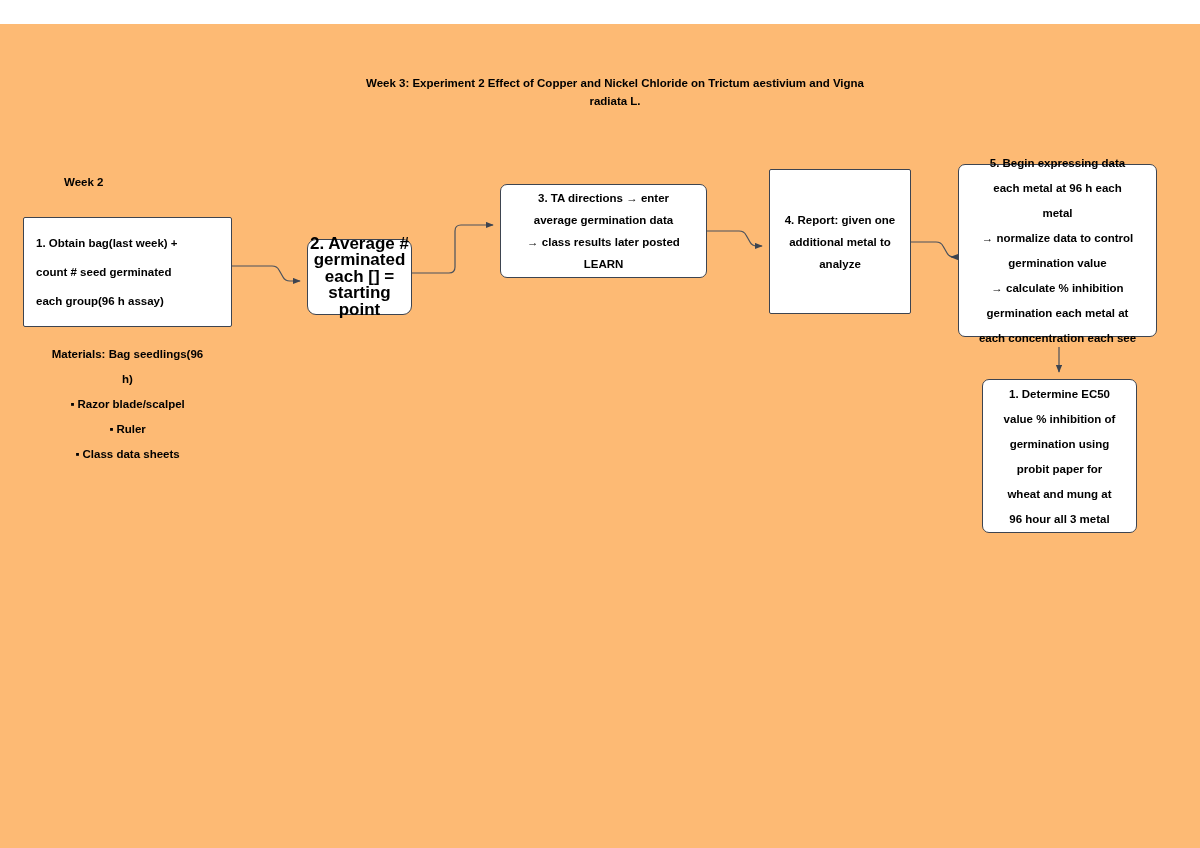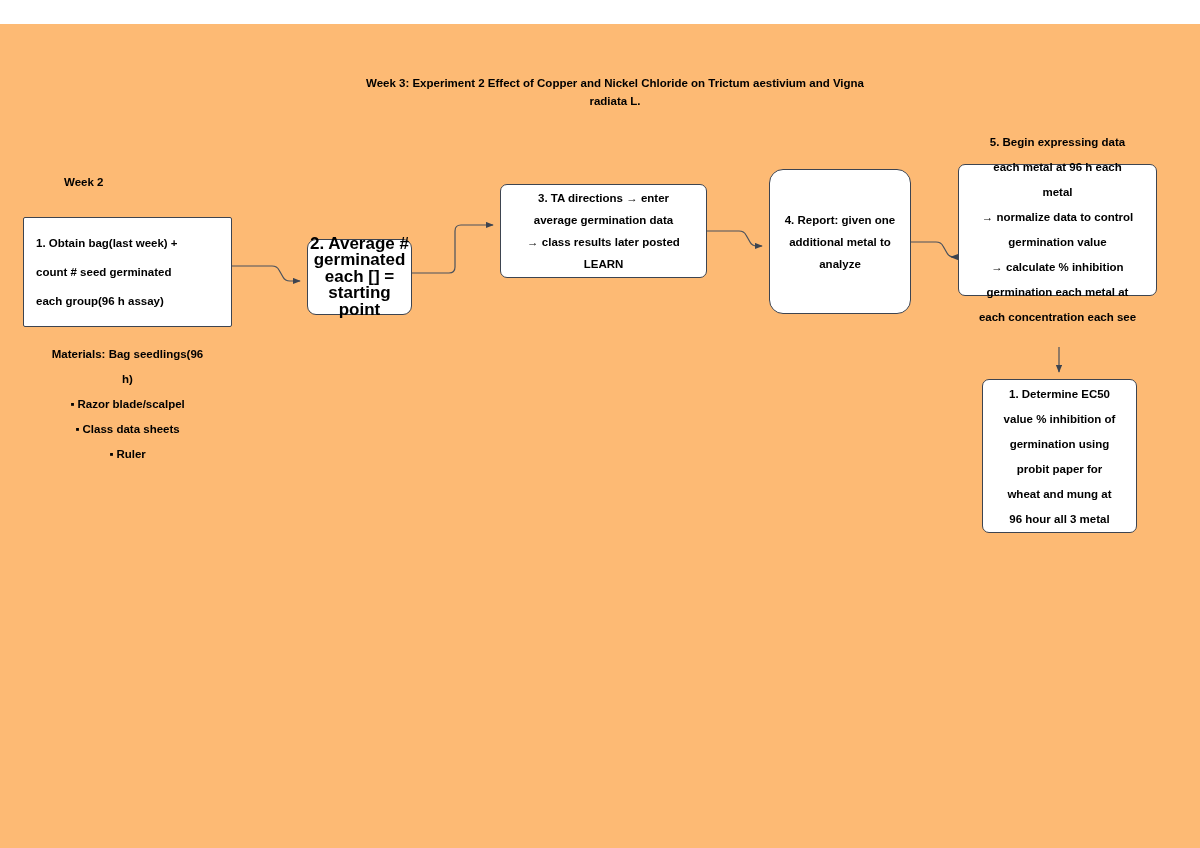--- a/index.html
+++ b/index.html
@@ -89,27 +89,27 @@
 
   #node-3 {
     left: 500px; top: 160px; width: 207px; height: 94px;
     border-radius: 7px;
     font-size: 11.5px;
     line-height: 22px;
   }
 
   #node-4 {
     left: 769px; top: 145px; width: 142px; height: 145px;
-    border-radius: 14px;
+    border-radius: 2px;
     font-size: 11.5px;
     line-height: 22px;
   }
 
   #node-5 {
-    left: 958px; top: 140px; width: 199px; height: 132px;
+    left: 958px; top: 140px; width: 199px; height: 173px;
     border-radius: 7px;
     font-size: 11.5px;
     line-height: 25px;
   }
 
   #node-6 {
     left: 982px; top: 355px; width: 155px; height: 154px;
     border-radius: 7px;
     font-size: 11.5px;
     line-height: 25px;
@@ -203,17 +203,17 @@
 germination using
 probit paper for
 wheat and mung at
 96 hour all 3 metal</span>
   </div>
 
   <div id="materials">
     <span class="mat-head" style="white-space:pre-line">Materials: Bag seedlings(96
 h)</span>
     <span class="mat-item">▪ Razor blade/scalpel</span>
+    <span class="mat-item">▪ Ruler</span>
     <span class="mat-item">▪ Class data sheets</span>
-    <span class="mat-item">▪ Ruler</span>
   </div>
 
 </div>
 
 </body></html>

